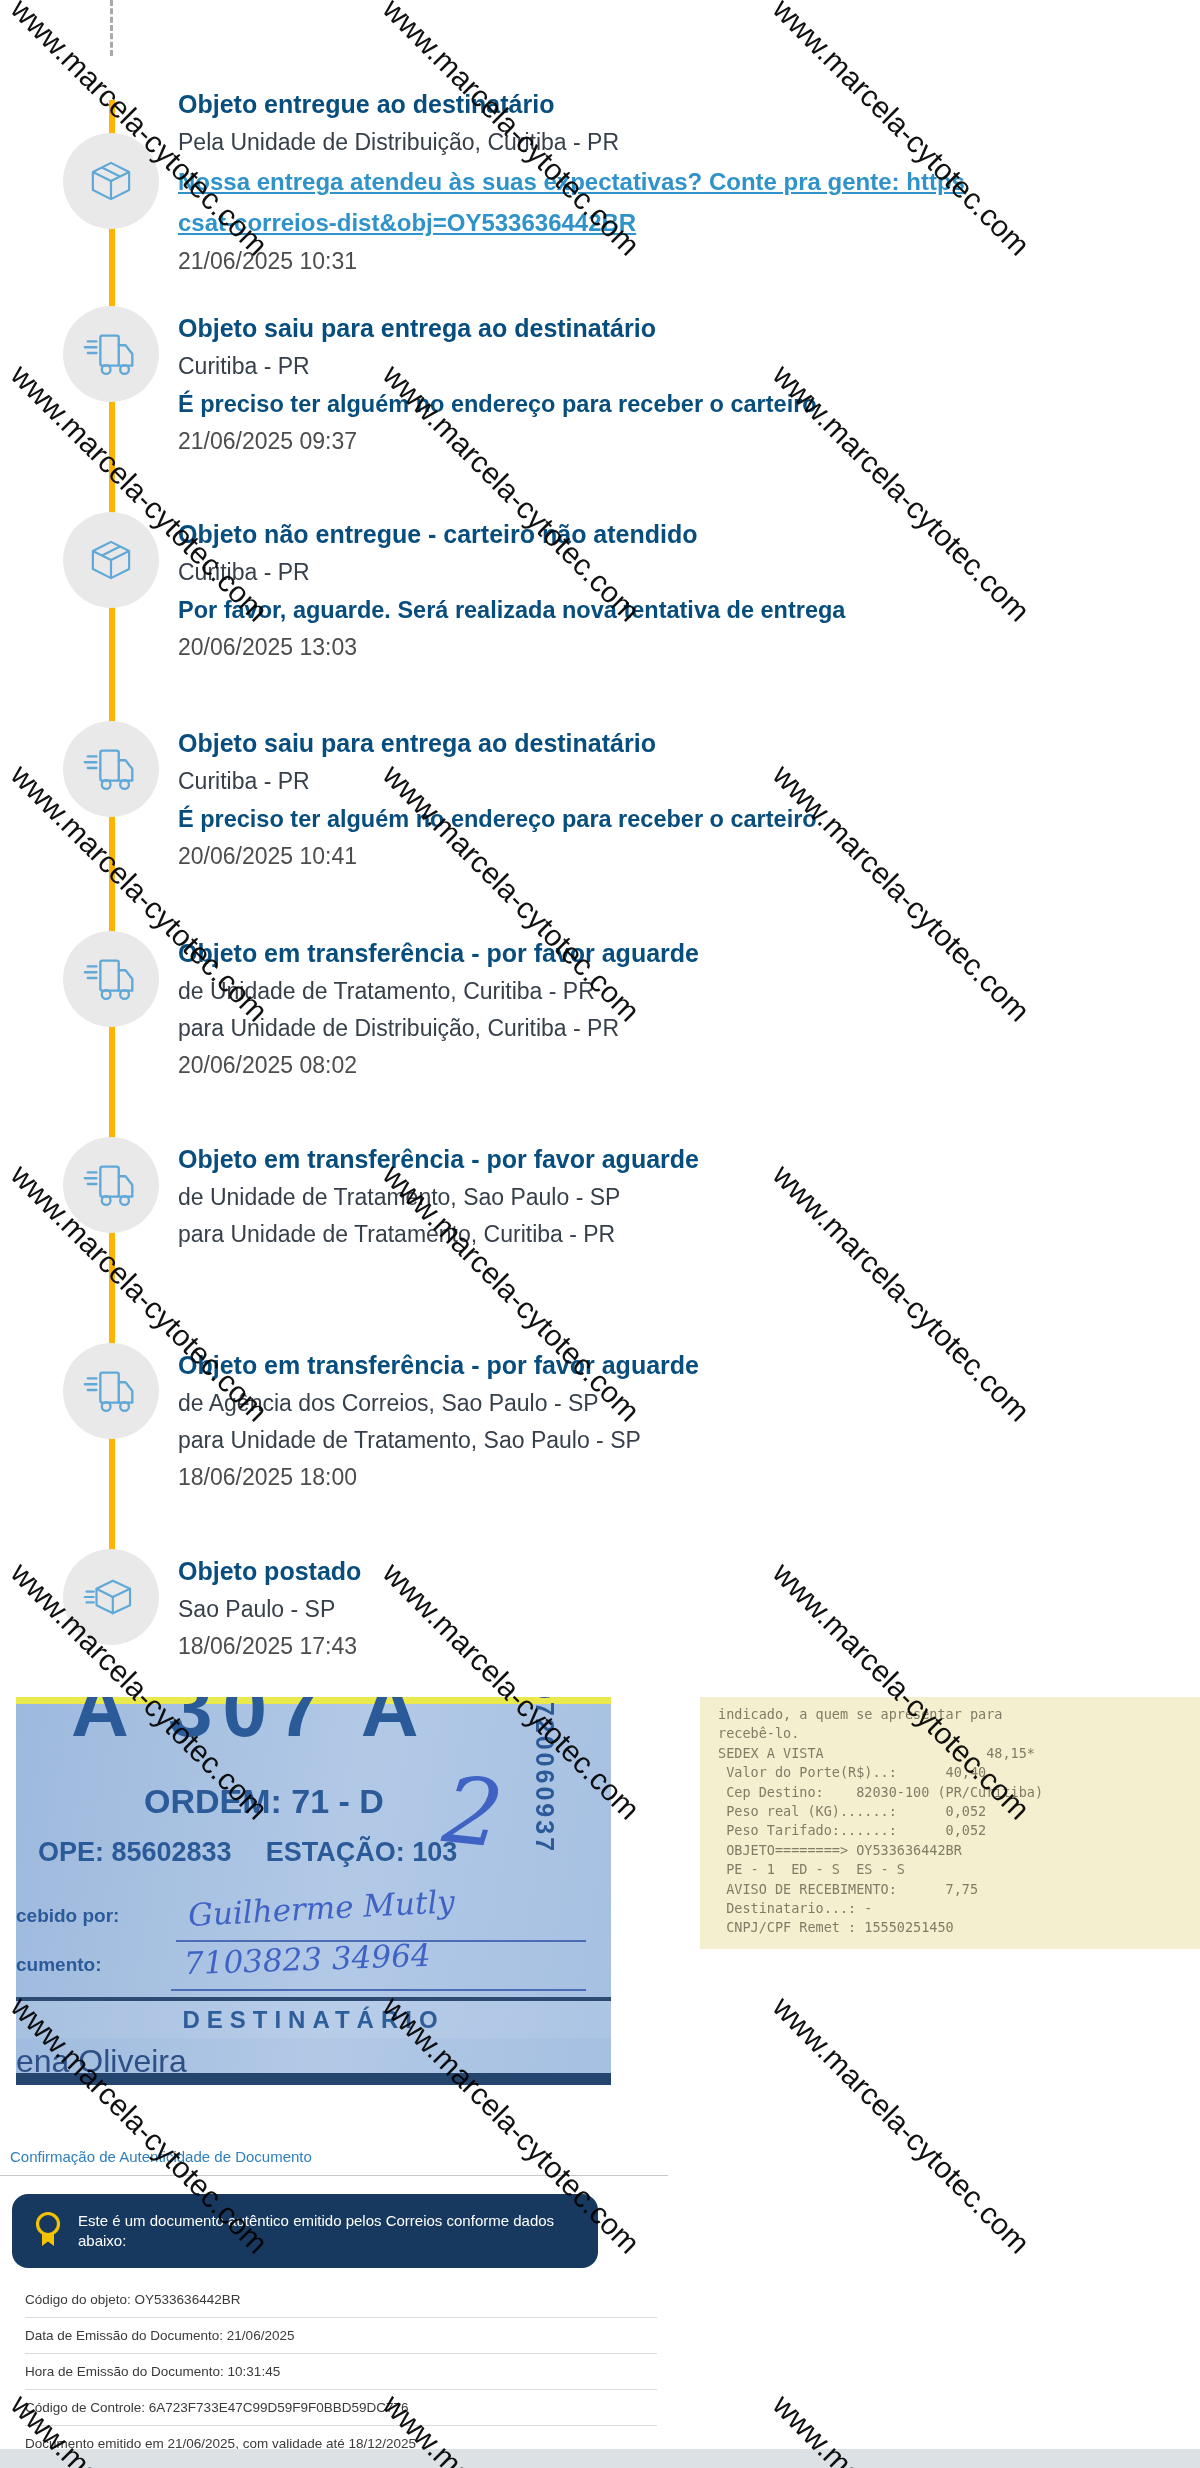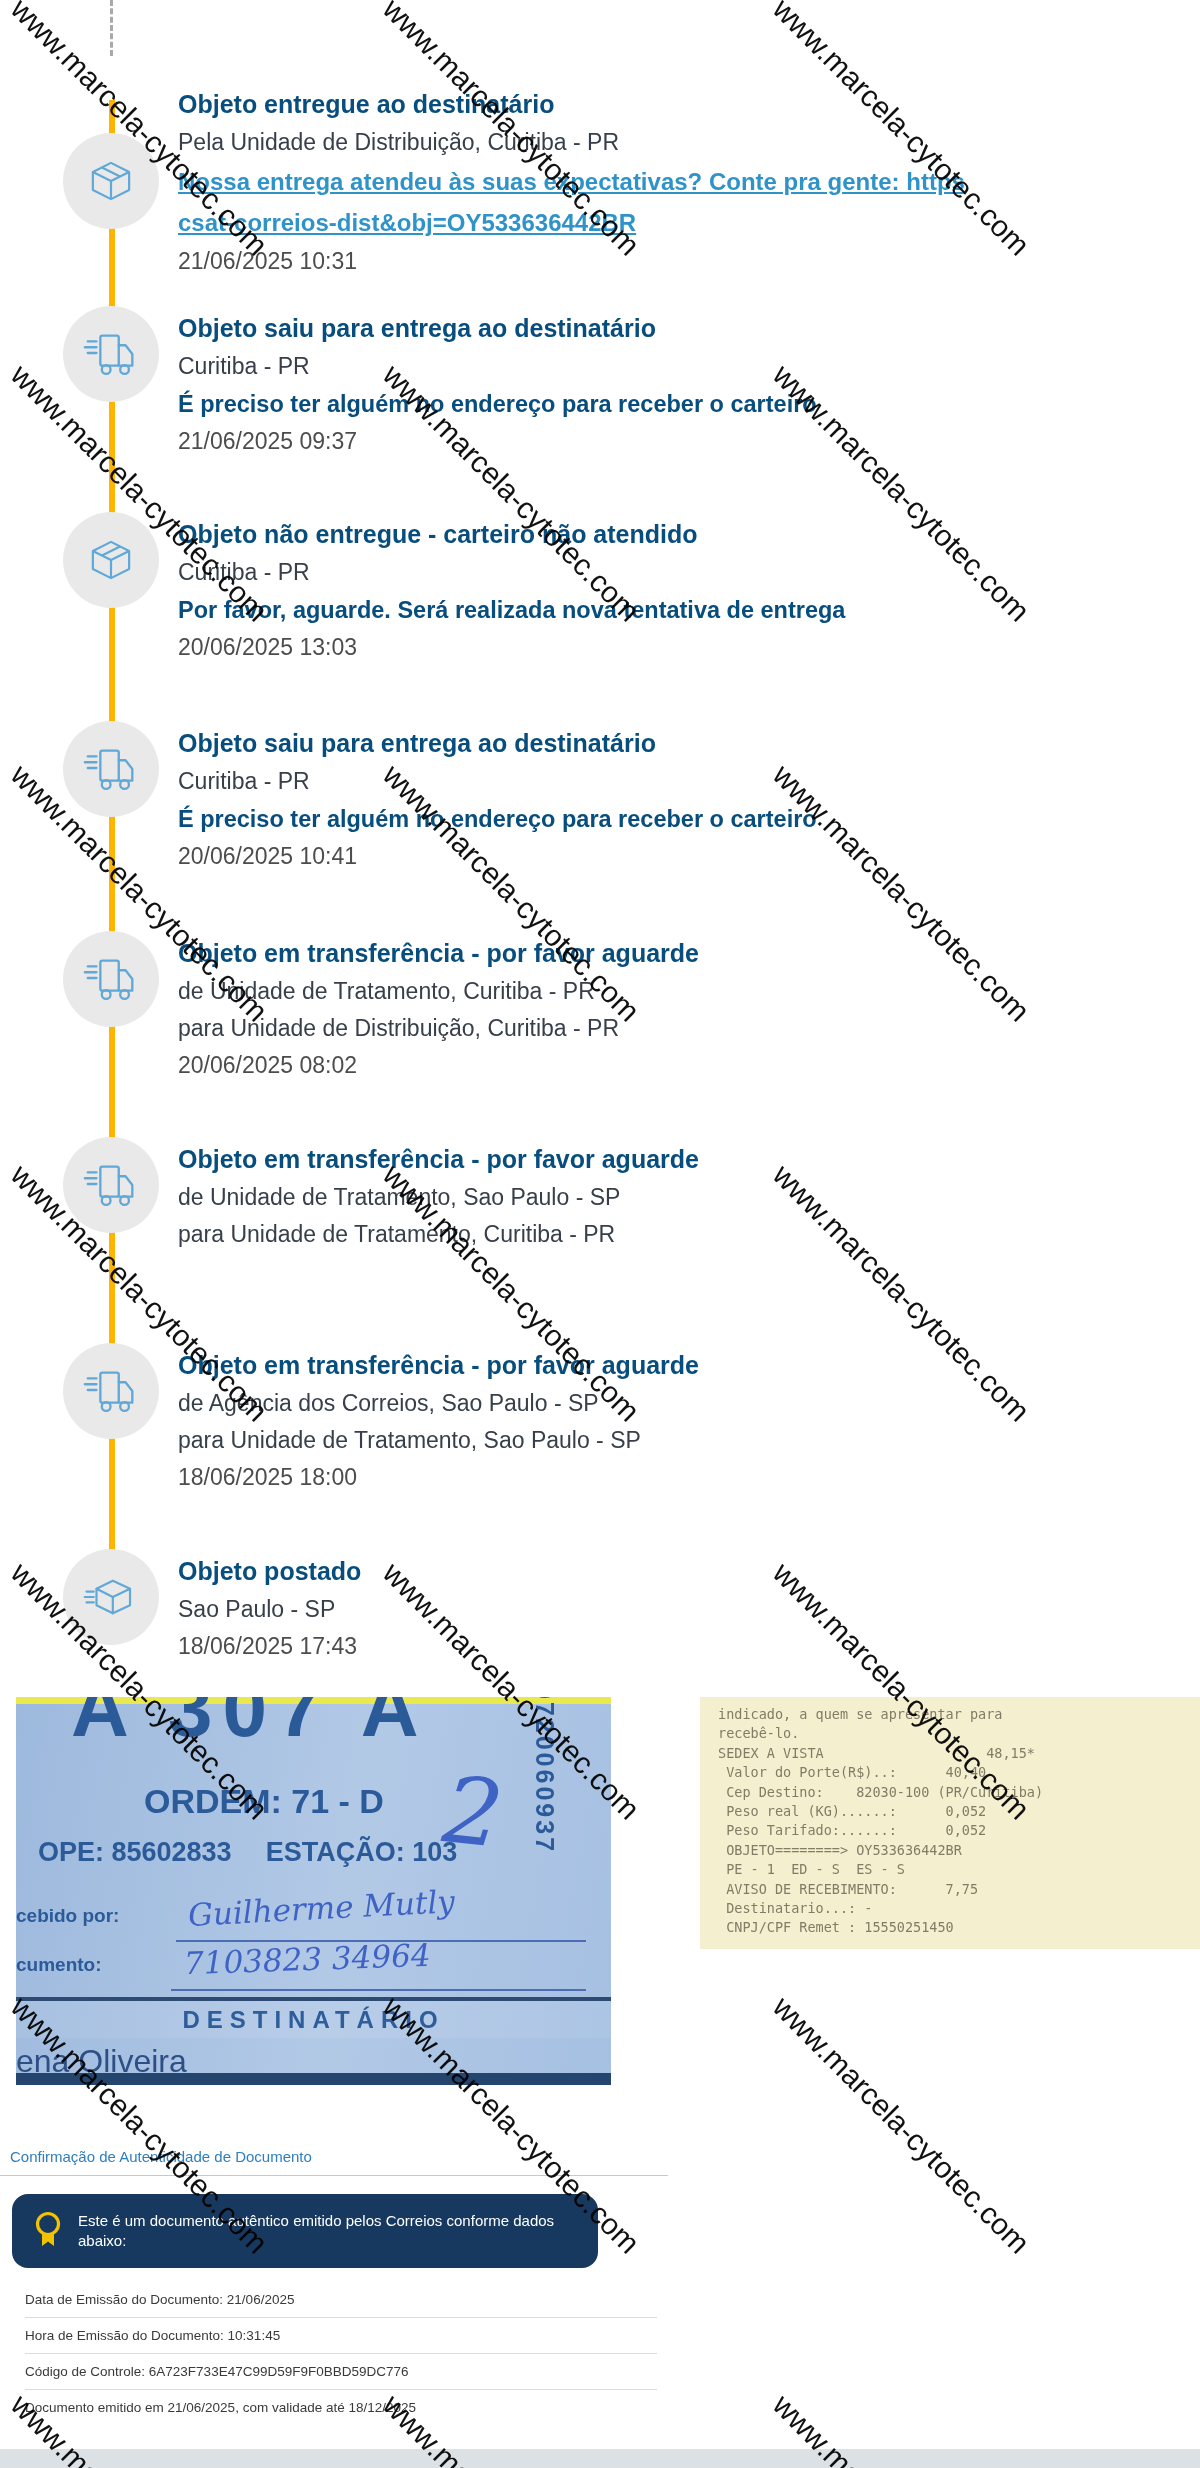--- a/index.html
+++ b/index.html
@@ -296,20 +296,21 @@
   <div class="cf-banner">
     <span class="cf-rosette">
       <svg width="40" height="40" viewBox="0 0 40 40">
         <circle cx="20" cy="15" r="10.5" fill="none" stroke="#f3c300" stroke-width="3.2"></circle>
         <path d="M14 24 L14 37 L20 32.5 L26 37 L26 24 Z" fill="#f3c300"></path>
       </svg>
     </span>
     <span>Este é um documento autêntico emitido pelos Correios conforme dados abaixo:</span>
   </div>
   <div class="cf-rows">
+    <div class="cf-row bb">Código do objeto: OY533636442BR</div>
     <div class="cf-row bb">Data de Emissão do Documento: 21/06/2025</div>
     <div class="cf-row bb">Hora de Emissão do Documento: 10:31:45</div>
     <div class="cf-row bb">Código de Controle: 6A723F733E47C99D59F9F0BBD59DC776</div>
     <div class="cf-row">Documento emitido em 21/06/2025, com validade até 18/12/2025</div>
   </div>
 </div>
 
 <div class="footer-bar"></div>
 
 <span class="wm" style="left:28px;top:-8px">www.marcela-cytotec.com</span>

